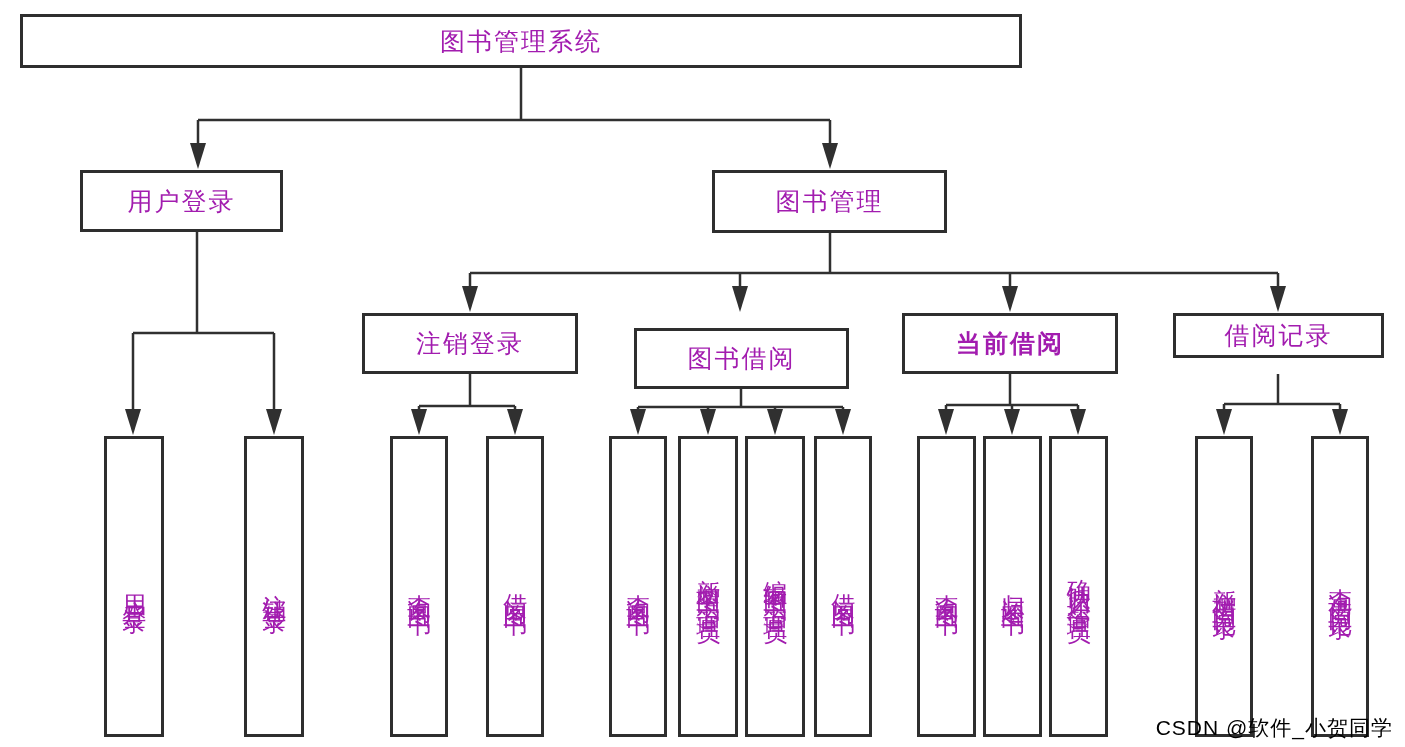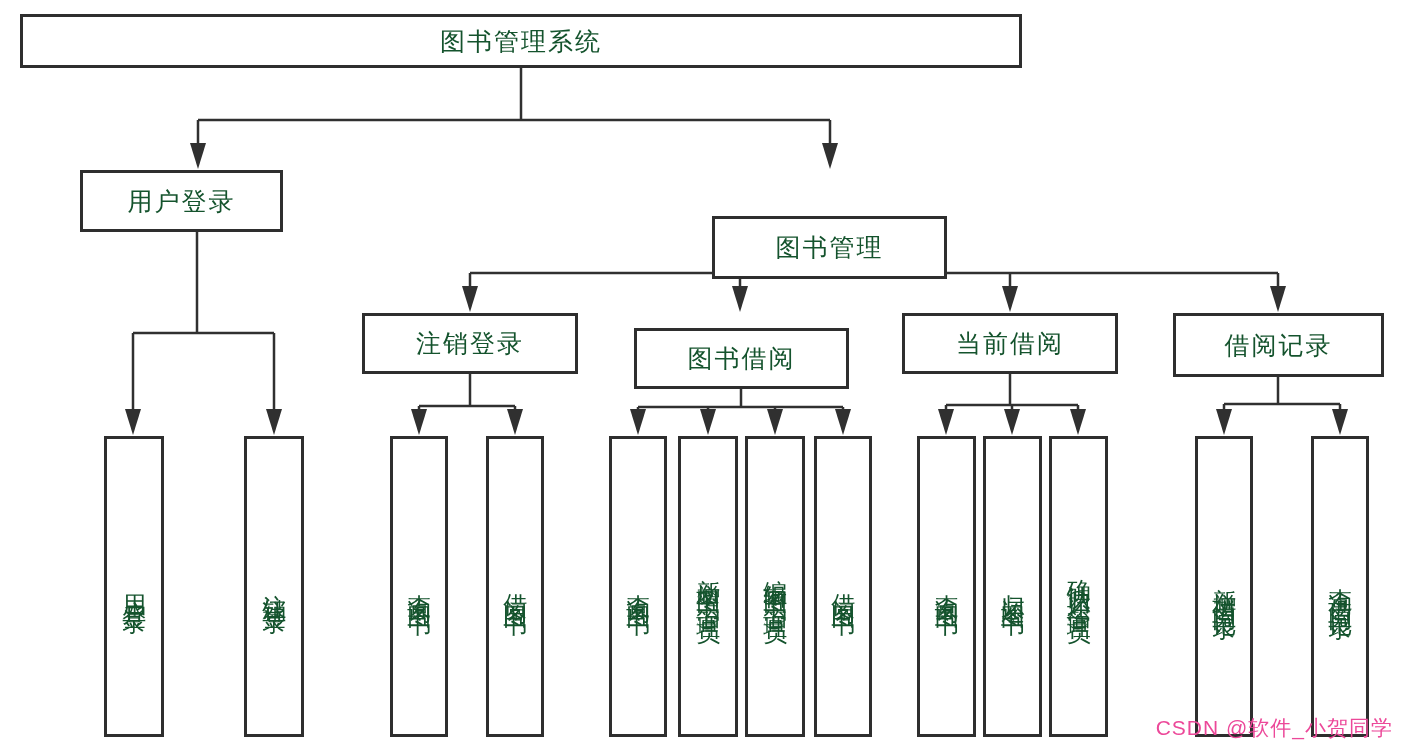--- a/index.html
+++ b/index.html
@@ -10,41 +10,41 @@
     height: 747px;
     background: #ffffff;
     overflow: hidden;
   }
   #wires { position: absolute; left: 0; top: 0; width: 1405px; height: 747px; }
   .node {
     position: absolute;
     box-sizing: border-box;
     border: 3px solid #2e2e2e;
     background: #ffffff;
-    color: #14532d;
+    color: #a21caf;
     display: flex;
     align-items: center;
     justify-content: center;
     font-size: 25px;
     letter-spacing: 2px;
     white-space: nowrap;
   }
   .vnode {
     writing-mode: vertical-rl;
     letter-spacing: 6px;
     font-size: 24px;
     white-space: normal;
     line-height: 1.1;
   }
   #watermark {
     position: absolute;
     right: 12px;
     bottom: 5px;
     font-size: 21px;
-    color: #ec4899;
+    color: #000000;
     letter-spacing: 1px;
     z-index: 5;
   }
 </style>
 </head>
 <body>
 
 <div id="canvas">
 
   <svg id="wires" width="1405" height="747" viewBox="0 0 1405 747" fill="none" xmlns="http://www.w3.org/2000/svg">
@@ -90,26 +90,26 @@
       <polygon points="1070,409 1086,409 1078,435"></polygon>
 
       <polygon points="1216,409 1232,409 1224,435"></polygon>
       <polygon points="1332,409 1348,409 1340,435"></polygon>
     </g>
   </svg>
 
   <div class="node" style="left:20px; top:14px; width:1002px; height:54px;">图书管理系统</div>
 
   <div class="node" style="left:80px; top:170px; width:203px; height:62px;">用户登录</div>
-  <div class="node" style="left:712px; top:170px; width:235px; height:63px;margin-top:46px;">图书管理</div>
+  <div class="node" style="left:712px; top:170px; width:235px; height:63px;">图书管理</div>
 
   <div class="node" style="left:362px; top:313px; width:216px; height:61px;">注销登录</div>
   <div class="node" style="left:634px; top:328px; width:215px; height:61px;">图书借阅</div>
-  <div class="node" style="left:902px; top:313px; width:216px; height:61px;">当前借阅</div>
-  <div class="node" style="left:1173px; top:313px; width:211px; height:64px;">借阅记录</div>
+  <div class="node" style="left:902px; top:313px; width:216px; height:61px;font-weight:bold;">当前借阅</div>
+  <div class="node" style="left:1173px; top:313px; width:211px; height:45px;">借阅记录</div>
 
   <div class="node vnode" style="left:104px; top:436px; width:60px; height:301px;">用户登录</div>
   <div class="node vnode" style="left:244px; top:436px; width:60px; height:301px;">注销登录</div>
 
   <div class="node vnode" style="left:390px; top:436px; width:58px; height:301px;">查询图书</div>
   <div class="node vnode" style="left:486px; top:436px; width:58px; height:301px;">借阅图书</div>
 
   <div class="node vnode" style="left:609px; top:436px; width:58px; height:301px;">查询图书</div>
   <div class="node vnode" style="left:678px; top:436px; width:60px; height:301px;">新增图书（管理员）</div>
   <div class="node vnode" style="left:745px; top:436px; width:60px; height:301px;">编辑图书（管理员）</div>

